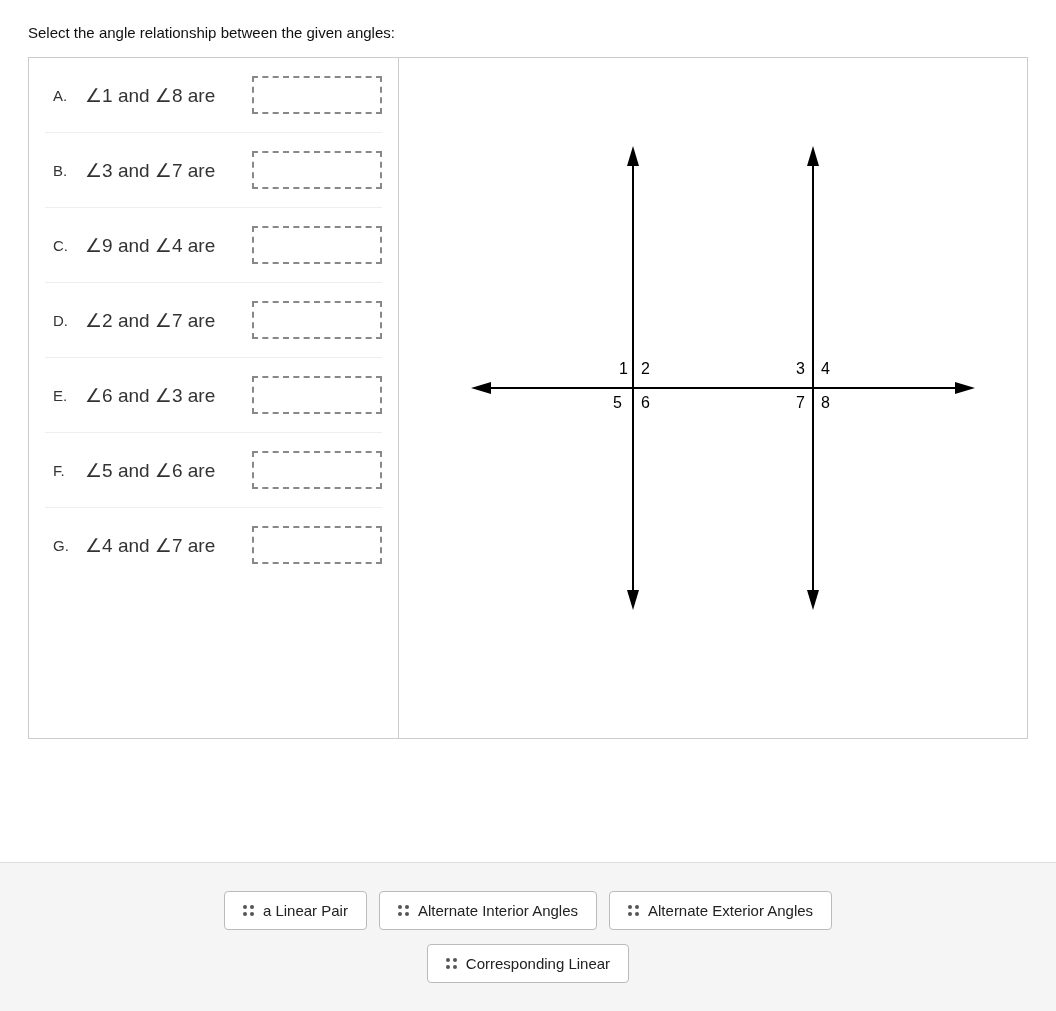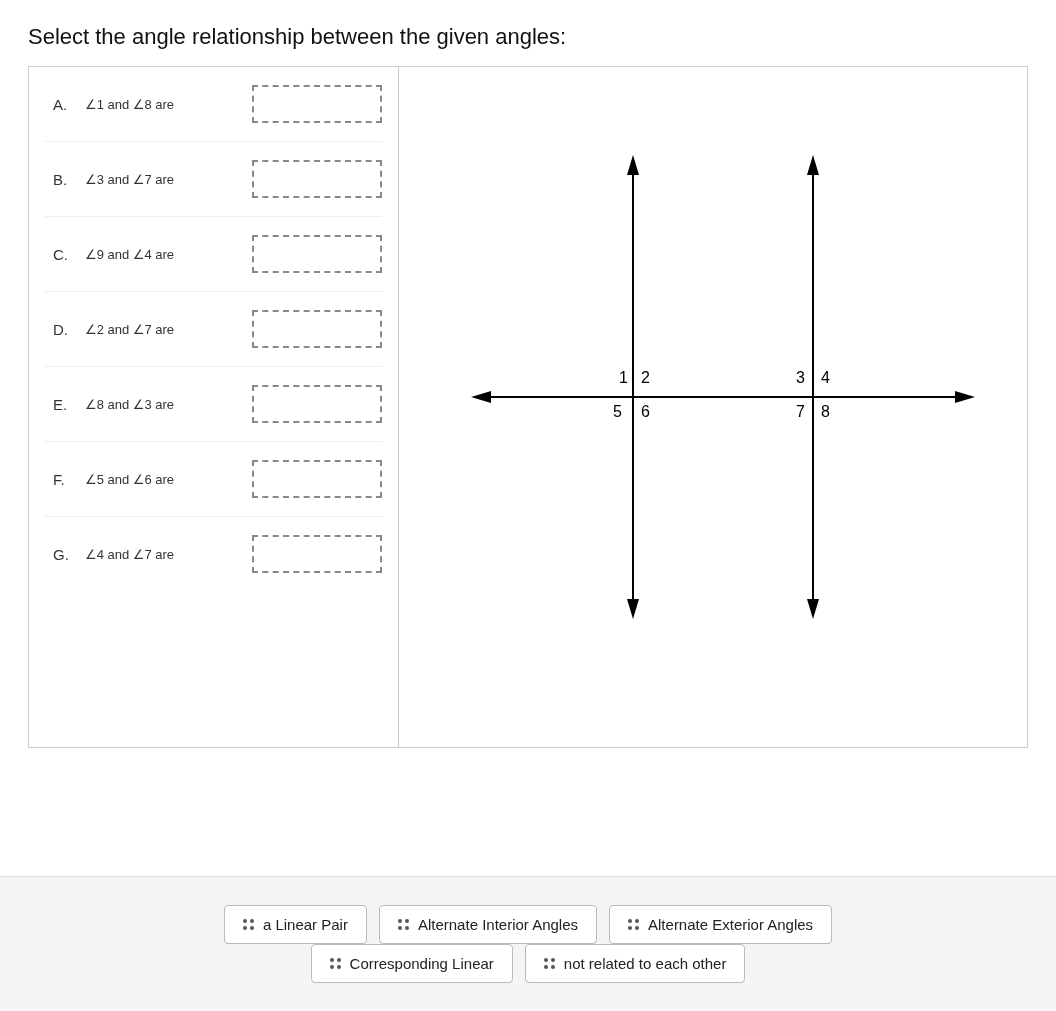--- a/index.html
+++ b/index.html
@@ -4,21 +4,21 @@
   <style>
     * { box-sizing: border-box; margin: 0; padding: 0; }
     body {
       font-family: Arial, sans-serif;
       background: #fff;
       width: 1056px;
       min-height: 1011px;
       position: relative;
     }
     .page-title {
-      font-size: 22px;
+      font-size: 15px;
       padding: 24px 28px 16px 28px;
       font-weight: normal;
       color: #111;
     }
     .main-container {
       border: 1px solid #ccc;
       margin: 0 28px;
       display: flex;
       flex-direction: row;
       min-height: 680px;
@@ -38,21 +38,21 @@
     .question-row:last-child {
       border-bottom: none;
     }
     .row-label {
       font-size: 15px;
       color: #333;
       width: 32px;
       flex-shrink: 0;
     }
     .row-text {
-      font-size: 13px;
+      font-size: 19px;
       color: #333;
       flex: 1;
     }
     .answer-box {
       width: 130px;
       height: 38px;
       border: 2px dashed #888;
       margin-left: 8px;
       flex-shrink: 0;
       background: #fff;
@@ -72,20 +72,21 @@
       position: absolute;
       bottom: 0;
       left: 0;
       right: 0;
       background: #f5f5f5;
       border-top: 1px solid #ddd;
       padding: 28px 0 28px 0;
       display: flex;
       flex-direction: column;
       align-items: center;
+      gap: 14px;
     }
     .chips-row {
       display: flex;
       flex-direction: row;
       gap: 12px;
       align-items: center;
       justify-content: center;
     }
     .chip {
       display: flex;
@@ -136,21 +137,21 @@
         <span class="row-text">∠9 and ∠4 are</span>
         <div class="answer-box"></div>
       </div>
       <div class="question-row">
         <span class="row-label">D.</span>
         <span class="row-text">∠2 and ∠7 are</span>
         <div class="answer-box"></div>
       </div>
       <div class="question-row">
         <span class="row-label">E.</span>
-        <span class="row-text">∠8 and ∠3 are</span>
+        <span class="row-text">∠6 and ∠3 are</span>
         <div class="answer-box"></div>
       </div>
       <div class="question-row">
         <span class="row-label">F.</span>
         <span class="row-text">∠5 and ∠6 are</span>
         <div class="answer-box"></div>
       </div>
       <div class="question-row">
         <span class="row-label">G.</span>
         <span class="row-text">∠4 and ∠7 are</span>
@@ -220,23 +221,14 @@
   <div class="chips-row" id="chips-row-2">
   <div class="chip">
         <span class="chip-dots">
           <span class="chip-dot"></span>
           <span class="chip-dot"></span>
           <span class="chip-dot"></span>
           <span class="chip-dot"></span>
         </span>
         <span>Corresponding Linear</span>
       </div>
-      <div class="chip">
-        <span class="chip-dots">
-          <span class="chip-dot"></span>
-          <span class="chip-dot"></span>
-          <span class="chip-dot"></span>
-          <span class="chip-dot"></span>
-        </span>
-        <span>not related to each other</span>
-      </div>
     </div>
 </div>
 
 </body></html>

